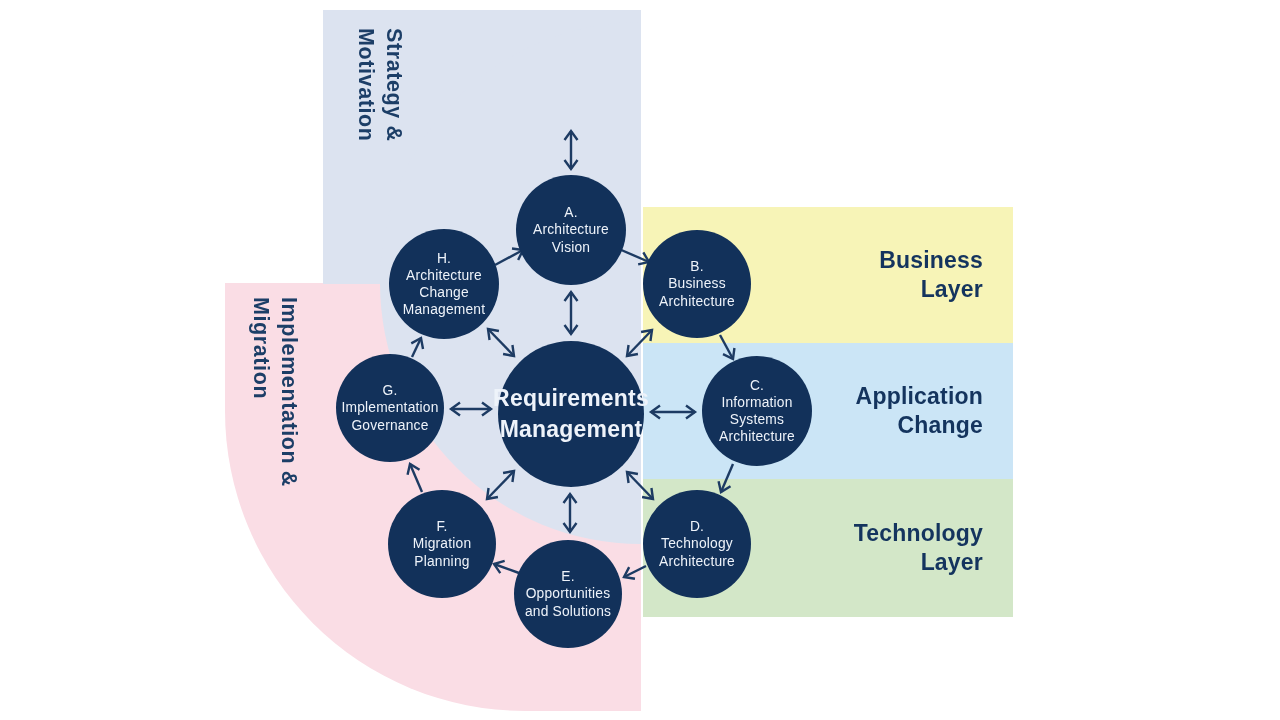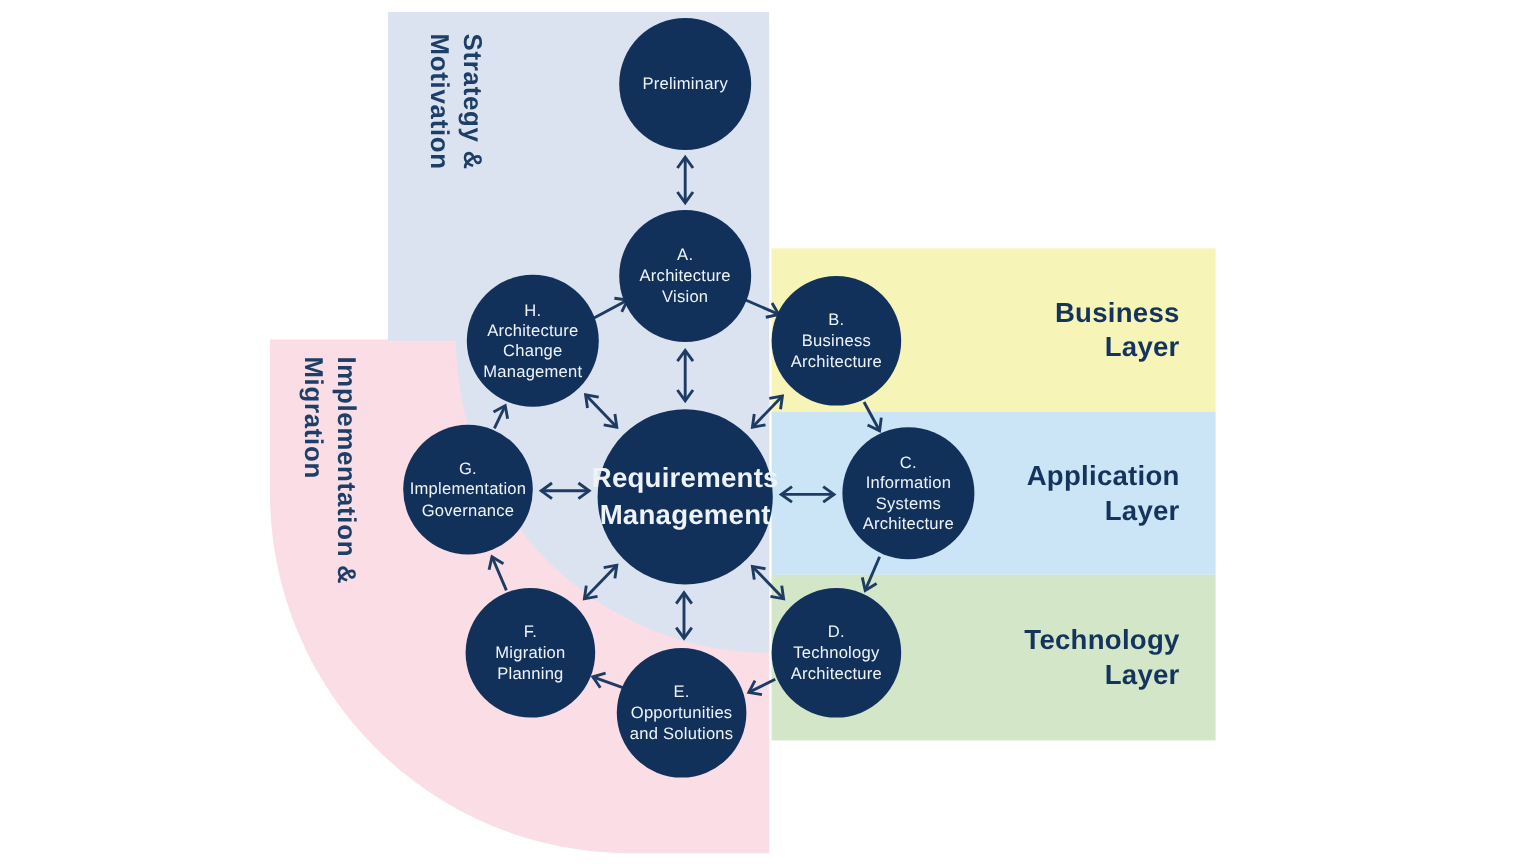--- a/index.html
+++ b/index.html
@@ -57,21 +57,21 @@
     <div class="strategy-band-top"></div>
     <div class="strategy-hub-disc"></div>
   </div>
 
   <div class="layer layer-business">
     <div class="layer-label">Business
 Layer</div>
   </div>
   <div class="layer layer-application">
     <div class="layer-label">Application
-Layer</div>
+Change</div>
   </div>
   <div class="layer layer-technology">
     <div class="layer-label">Technology
 Layer</div>
   </div>
 
   <div class="vlabel" id="strategy-label">Strategy &amp;
 Motivation</div>
   <div class="vlabel" id="implementation-label">Implementation &amp;
 Migration</div>
@@ -94,23 +94,20 @@
       <line x1="495" y1="265" x2="523" y2="250" class="arrow-line" marker-end="url(#head)"></line>
       <line x1="619" y1="249" x2="649" y2="262" class="arrow-line" marker-end="url(#head)"></line>
       <line x1="720" y1="335" x2="733" y2="359" class="arrow-line" marker-end="url(#head)"></line>
       <line x1="733" y1="464" x2="721" y2="492" class="arrow-line" marker-end="url(#head)"></line>
       <line x1="646" y1="566" x2="624" y2="577" class="arrow-line" marker-end="url(#head)"></line>
       <line x1="519" y1="573" x2="494" y2="564" class="arrow-line" marker-end="url(#head)"></line>
       <line x1="422" y1="492" x2="410" y2="464" class="arrow-line" marker-end="url(#head)"></line>
       <line x1="412" y1="357" x2="421" y2="338" class="arrow-line" marker-end="url(#head)"></line>
     </svg>
 
-<div class="node" style="left: 516px; top: 15px; height: 110px; width: 110px;">
-      <span class="node-label">Preliminary</span>
-    </div>
     <div class="node" style="left: 516px; top: 175px; height: 110px; width: 110px;">
       <span class="node-label">A.
 Architecture
 Vision</span>
     </div>
     <div class="node" style="left: 389px; top: 229px; height: 110px; width: 110px;">
       <span class="node-label">H.
 Architecture
 Change
 Management</span>

